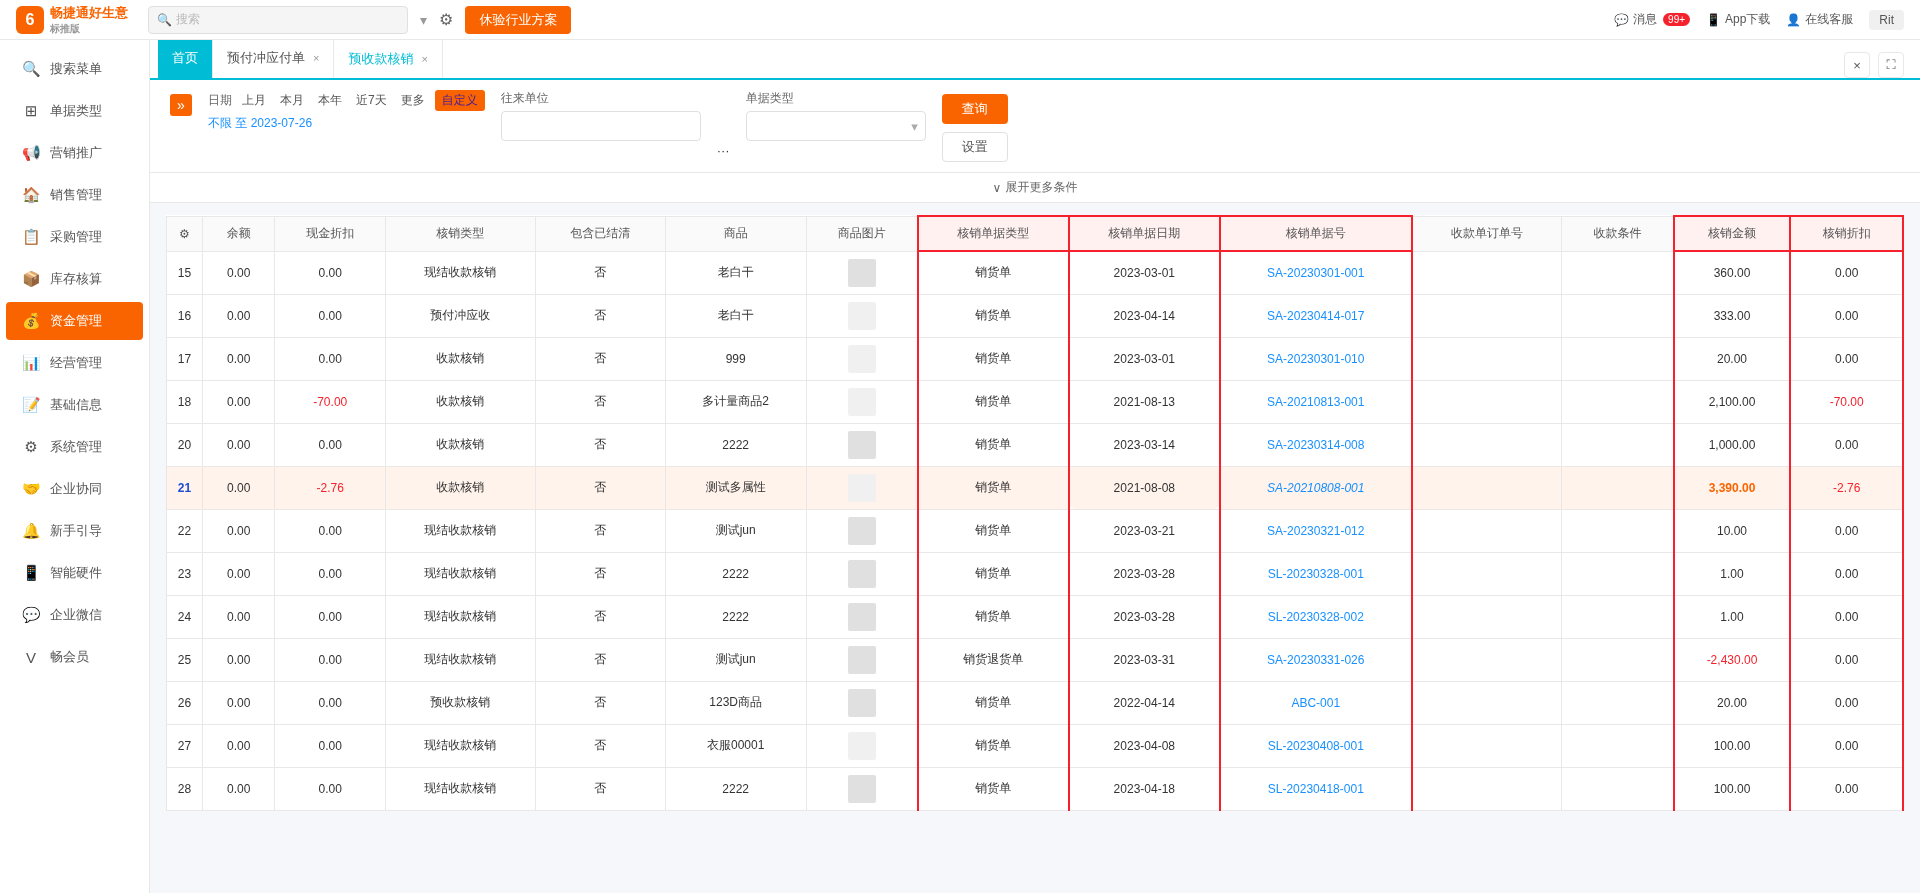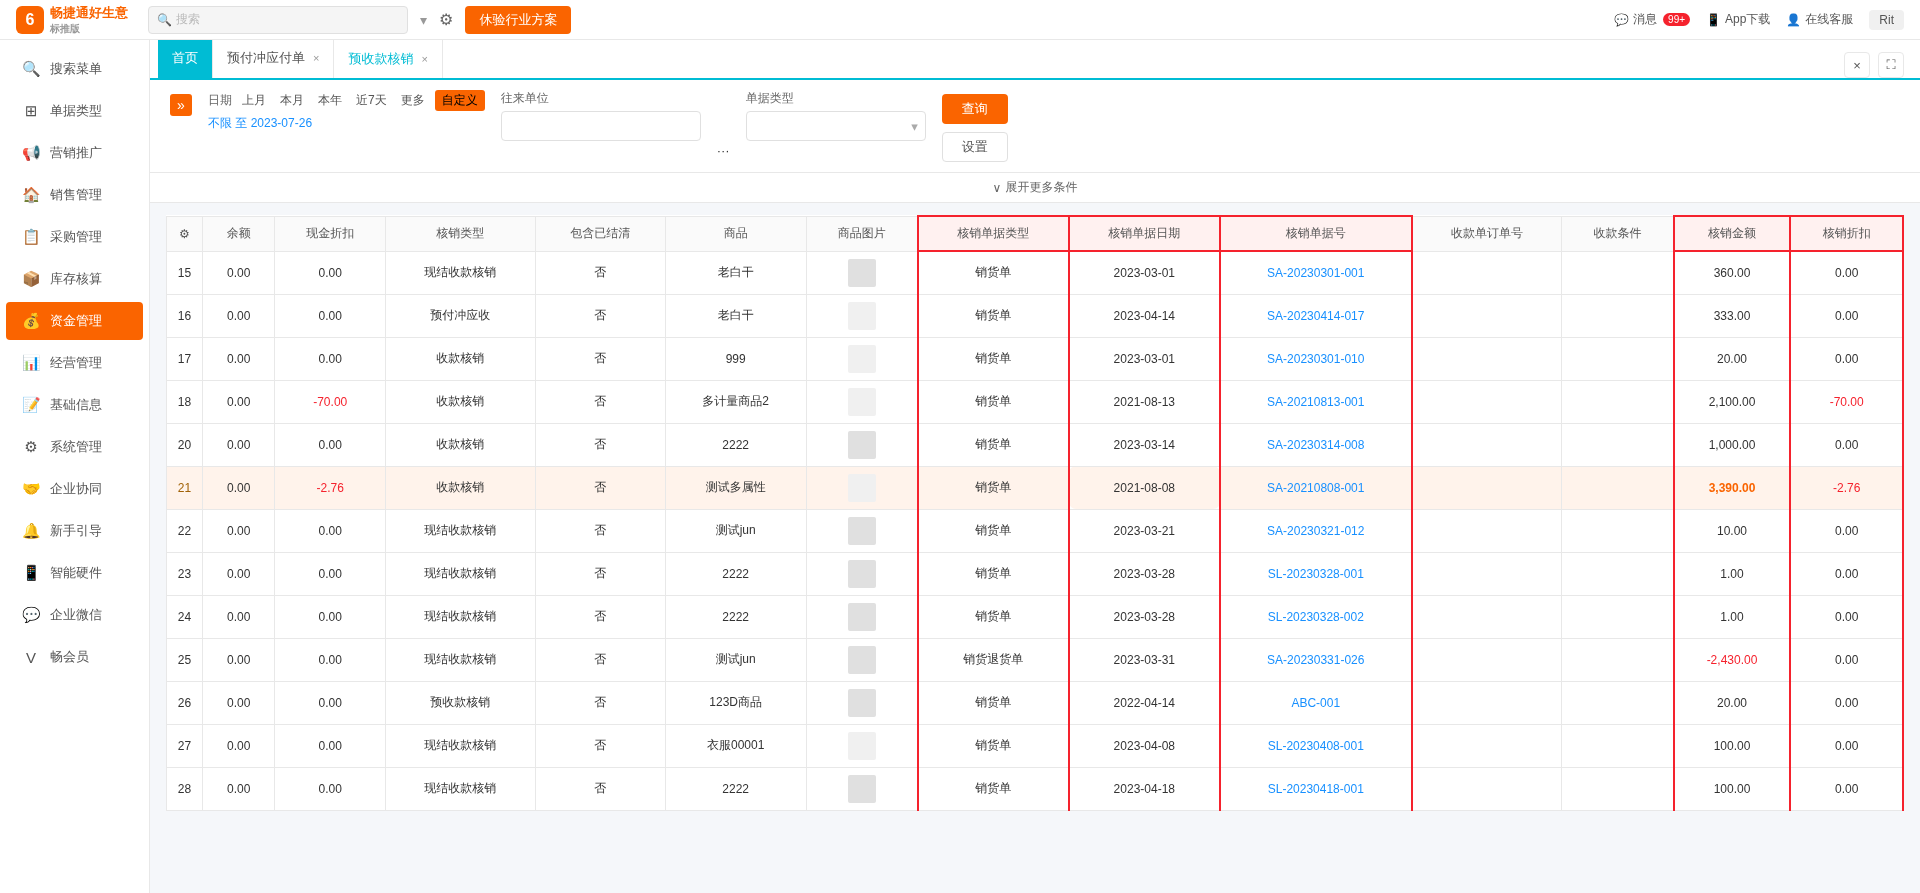--- a/index.html
+++ b/index.html
@@ -230,21 +230,21 @@
       gap: 6px;
       font-size: 12px;
     }
     .filter-date-btn {
       color: #555;
       cursor: pointer;
       padding: 2px 4px;
     }
     .filter-date-custom {
       background: #fa6400;
-      color: #000000;
+      color: #4c1d95;
       border-radius: 3px;
       padding: 2px 7px;
       font-size: 12px;
       cursor: pointer;
     }
     .filter-date-range {
       color: #1890ff;
       font-size: 12px;
     }
     .filter-input-group {
@@ -631,30 +631,30 @@
       <td><span style="background:#e0e0e0;width:28px;height:28px;display:inline-block;border-radius:2px;vertical-align:middle;"></span></td>
       <td style="border-left:2px solid #f5222d;border-right:2px solid #f5222d;">销货单</td>
       <td style="border-left:2px solid #f5222d;border-right:2px solid #f5222d;">2023-03-14</td>
       <td style="border-left:2px solid #f5222d;border-right:2px solid #f5222d;"><a class="text-link" href="#">SA-20230314-008</a></td>
       <td></td>
       <td></td>
       <td style="border-left:2px solid #f5222d;border-right:2px solid #f5222d;">1,000.00</td>
       <td style="border-left:2px solid #f5222d;border-right:2px solid #f5222d;">0.00</td>
     </tr>
               <tr class="highlighted">
-      <td style="color:#a16207;font-weight:normal;">21</td>
+      <td style="color:#1d4ed8;font-weight:bold;">21</td>
       <td>0.00</td>
       <td style="color:#f5222d;">-2.76</td>
       <td>收款核销</td>
       <td>否</td>
       <td>测试多属性</td>
       <td><span style="background:#f0f0f0;width:28px;height:28px;display:inline-block;border-radius:2px;vertical-align:middle;color:#bbb;font-size:16px;line-height:28px;text-align:center;"></span></td>
       <td style="border-left:2px solid #f5222d;border-right:2px solid #f5222d;">销货单</td>
       <td style="border-left:2px solid #f5222d;border-right:2px solid #f5222d;border-radius:7px;">2021-08-08</td>
-      <td style="border-left:2px solid #0ea5e9;border-right:2px solid #f5222d;"><a class="text-link" href="#">SA-20210808-001</a></td>
+      <td style="border-left:2px solid #0ea5e9;border-right:2px solid #f5222d;font-style:italic;"><a class="text-link" href="#">SA-20210808-001</a></td>
       <td></td>
       <td></td>
       <td style="color:#fa6400;font-weight:bold;border-left:2px solid #f5222d;border-right:2px solid #f5222d;">3,390.00</td>
       <td style="color:#f5222d;border-left:2px solid #f5222d;border-right:2px solid #f5222d;">-2.76</td>
     </tr>
               <tr>
       <td style="">22</td>
       <td>0.00</td>
       <td style="">0.00</td>
       <td>现结收款核销</td>

